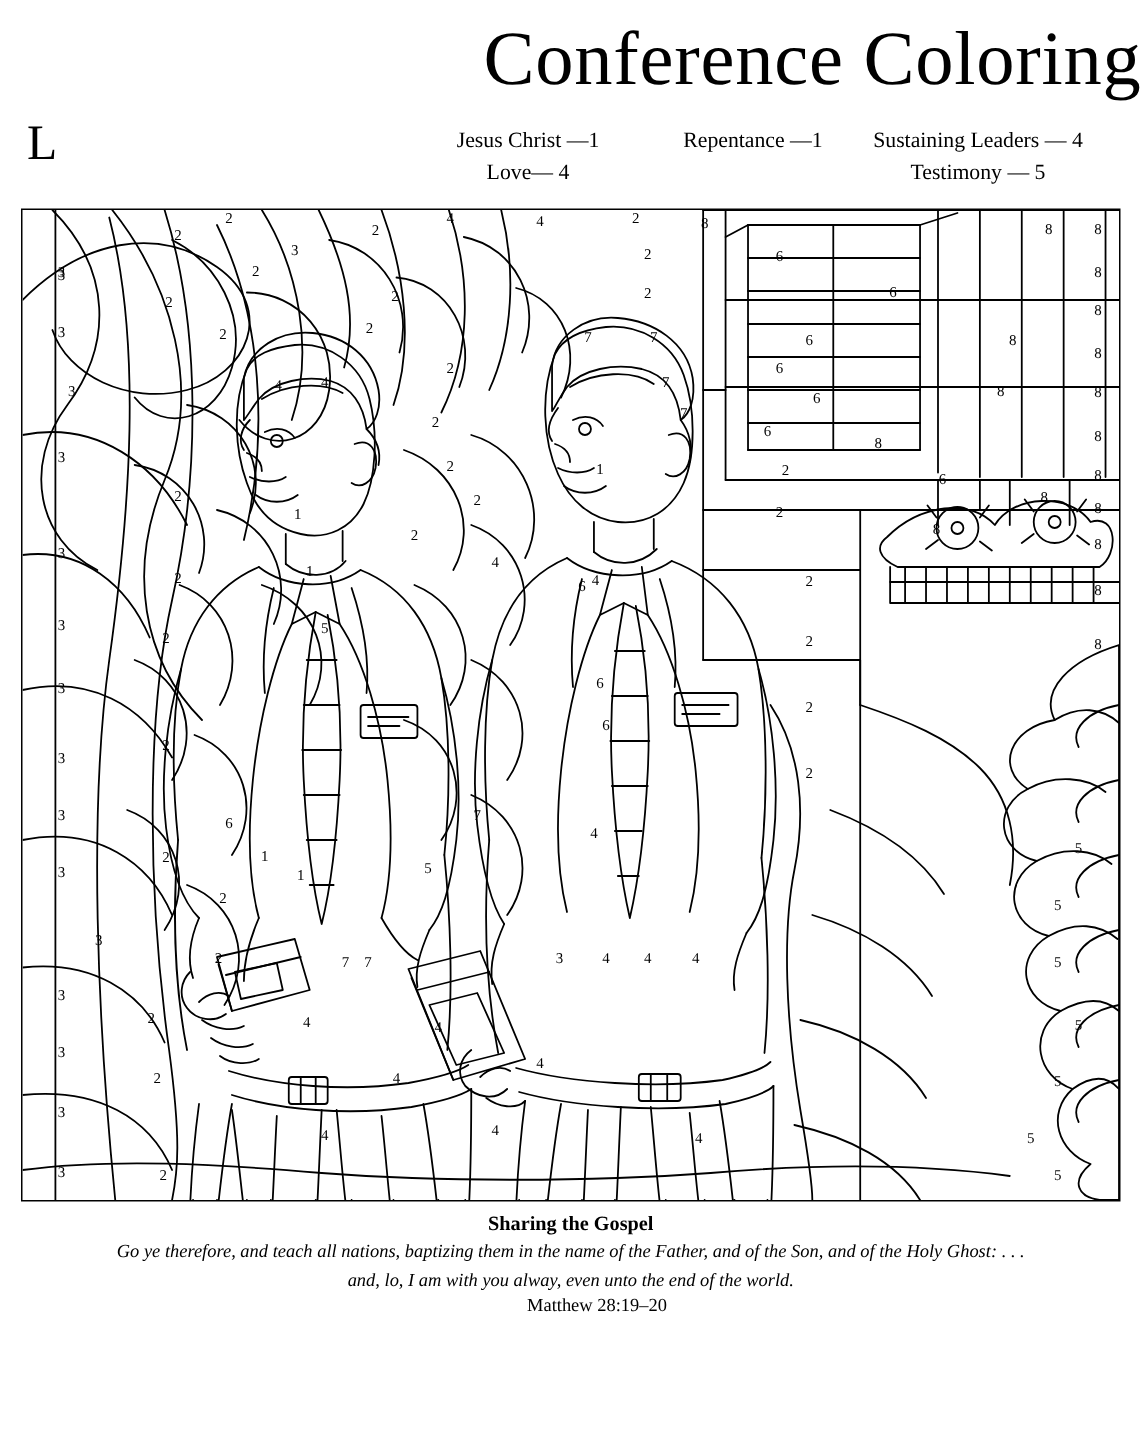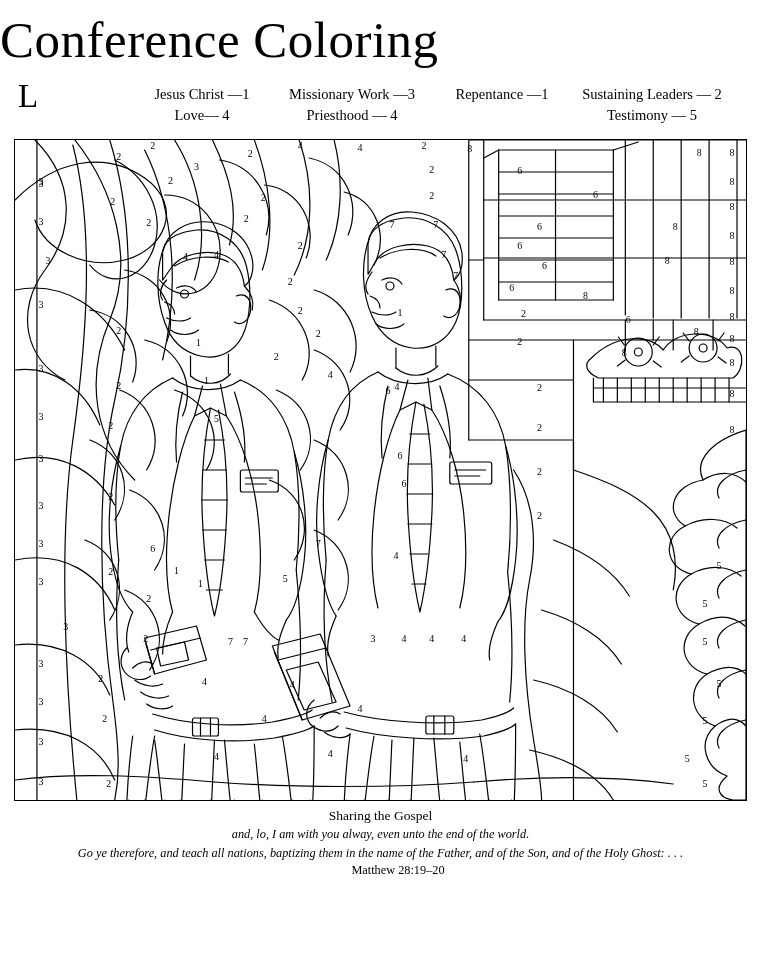--- a/index.html
+++ b/index.html
@@ -17,21 +17,21 @@
   }
   .page {
     width: 761px;
     height: 959px;
     position: relative;
     box-sizing: border-box;
   }
 
   
   .title {
-    text-align: left;
+    text-align: right;
     font-family: "Liberation Serif", serif;
     font-size: 51px;
     font-weight: 400;
     letter-spacing: 0.5px;
     margin: 14px 0 0 0;
     line-height: 1.05;
   }
 
   
   .intro {
@@ -73,21 +73,21 @@
     background: #fff;
   }
   .puzzle-svg { display: block; width: 100%; height: 100%; }
 
   
   .caption {
     text-align: center;
     margin-top: 7px;
   }
   .caption .cap-title {
-    font-weight: normal;
+    font-weight: bold;
     font-size: 13.5px;
   }
   .caption .cap-scripture {
     font-style: italic;
     font-size: 12.3px;
     line-height: 1.35;
     margin-top: 2px;
   }
   .caption .cap-ref {
     font-size: 12.3px;
@@ -105,28 +105,24 @@
   <p class="intro">
     <span class="dropcap">L</span>
   </p>
 
   <div class="legend">
     <div class="legend-col">
       <div>Jesus Christ —1</div>
       <div>Love— 4</div>
     </div>
     <div class="legend-col">
-      <div>Missionary Work —3</div>
-      <div>Priesthood — 4</div>
-    </div>
-    <div class="legend-col">
       <div>Repentance —1</div>
     </div>
     <div class="legend-col">
-      <div>Sustaining Leaders — 2</div>
+      <div>Sustaining Leaders — 4</div>
       <div>Testimony — 5</div>
     </div>
   </div>
 
   <div class="puzzle-wrap">
     <svg class="puzzle-svg" viewBox="0 0 733 660" preserveAspectRatio="none">
       <g fill="none" stroke="#000" stroke-width="1.2" stroke-linecap="round" stroke-linejoin="round">
 
         <path d="M0 60 C 40 20, 90 10, 130 38 C 170 66, 150 110, 110 120 C 70 130, 30 110, 20 80"></path>
         <path d="M20 0 C 60 40, 60 90, 30 130 C 0 170, 10 220, 50 240"></path>
@@ -494,18 +490,18 @@
           <text x="674" y="622" text-anchor="middle">5</text>
           <text x="26" y="645" text-anchor="middle">3</text>
           <text x="94" y="647" text-anchor="middle">2</text>
           <text x="692" y="647" text-anchor="middle">5</text>
         </g>
     </svg>
   </div>
 
   <div class="caption">
     <div class="cap-title">Sharing the Gospel</div>
+    <div class="cap-scripture">Go ye therefore, and teach all nations, baptizing them in the name of the Father, and of the Son, and of the Holy Ghost: . . .</div>
     <div class="cap-scripture">and, lo, I am with you alway, even unto the end of the world.</div>
-    <div class="cap-scripture">Go ye therefore, and teach all nations, baptizing them in the name of the Father, and of the Son, and of the Holy Ghost: . . .</div>
     <div class="cap-ref">Matthew 28:19–20</div>
   </div>
 
 </div>
 
 </body></html>

